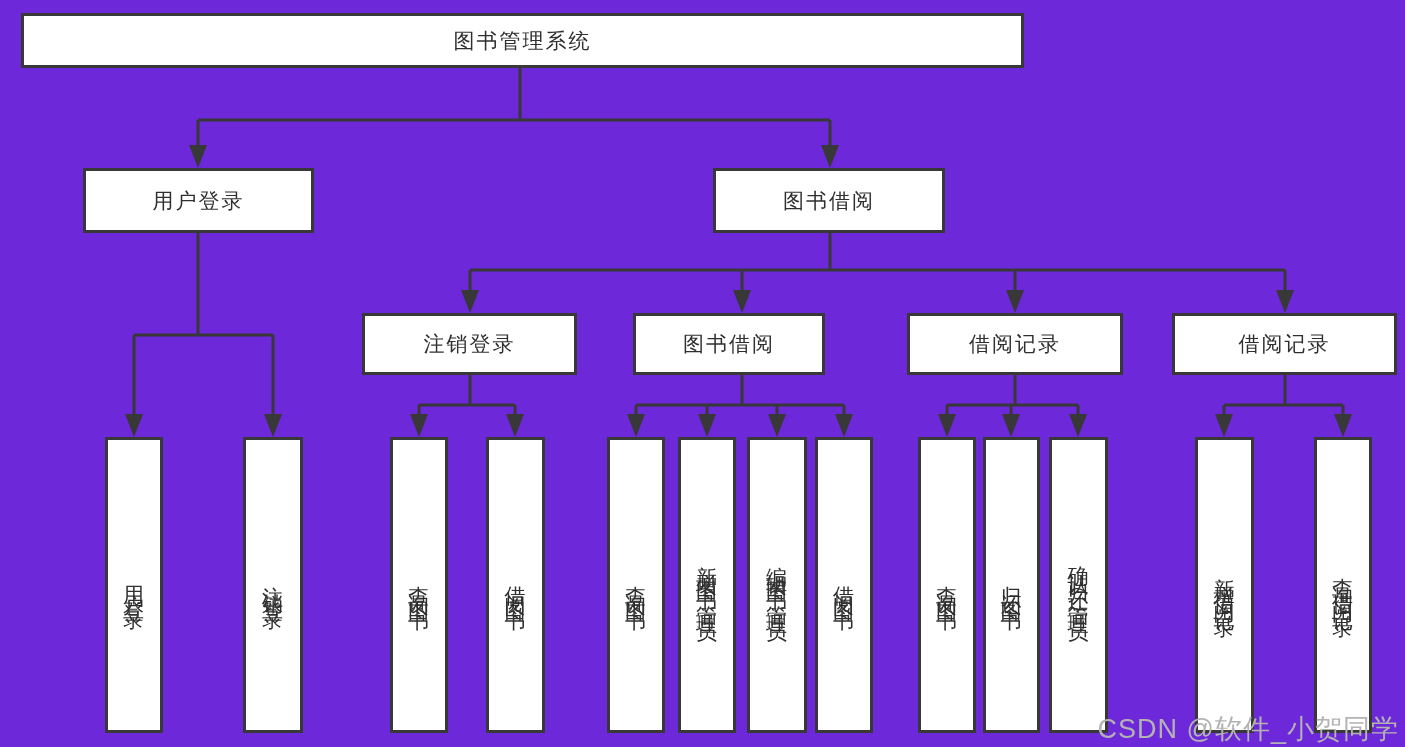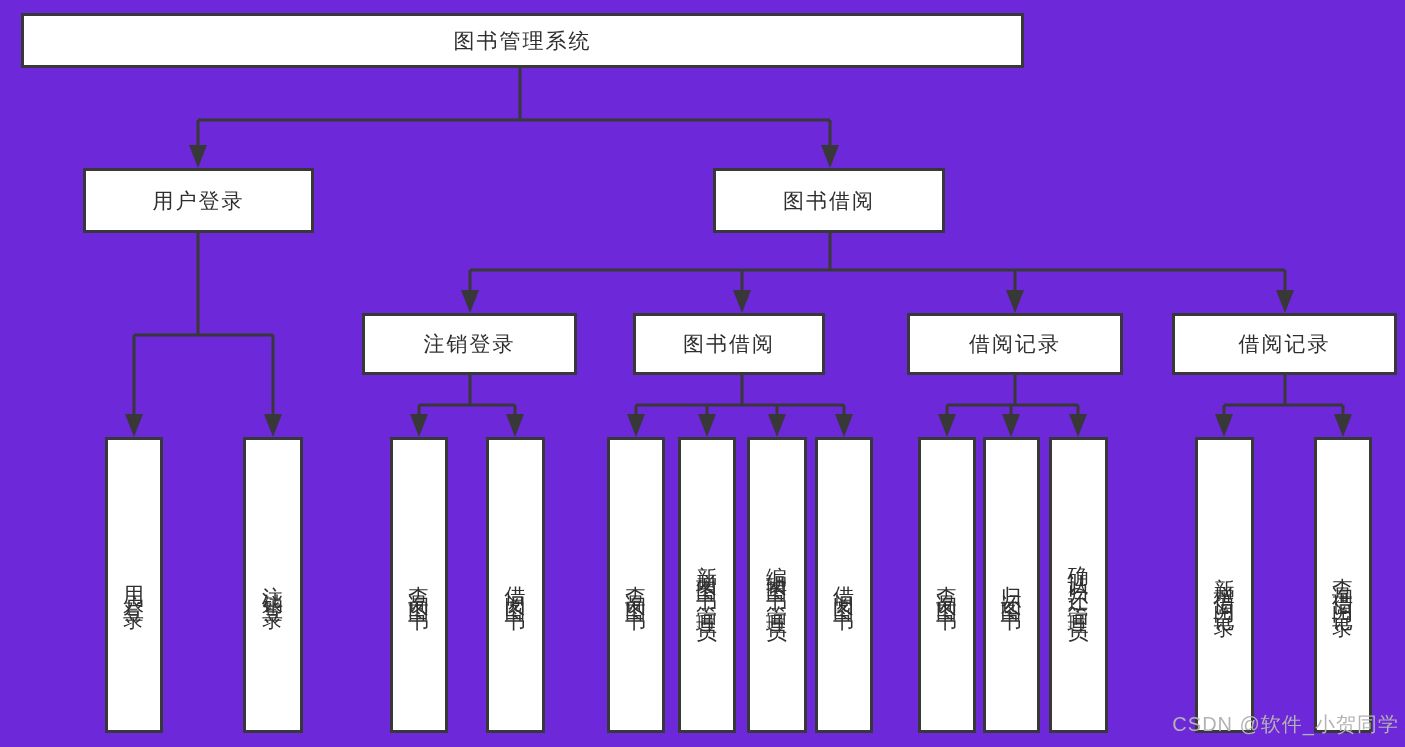--- a/index.html
+++ b/index.html
@@ -16,21 +16,21 @@
     display:flex;align-items:center;justify-content:center;
     font-size:21px;color:var(--text,#2f2f2f);letter-spacing:2px;
     line-height:1.2;white-space:nowrap;
   }
   .node.v{
     writing-mode:vertical-rl;text-orientation:mixed;
     letter-spacing:8px;line-height:1;white-space:normal;
   }
   .watermark{
     position:absolute;top:711px;right:6px;
-    font-size:20px;letter-spacing:1px;
+    font-size:27px;letter-spacing:1px;
     color:var(--watermark,#b3b3b3);
     margin-left:8px;
   }
 </style>
 </head>
 <body>
 
 <div class="canvas">
 
   <svg class="wires" width="1405" height="747" viewBox="0 0 1405 747">

